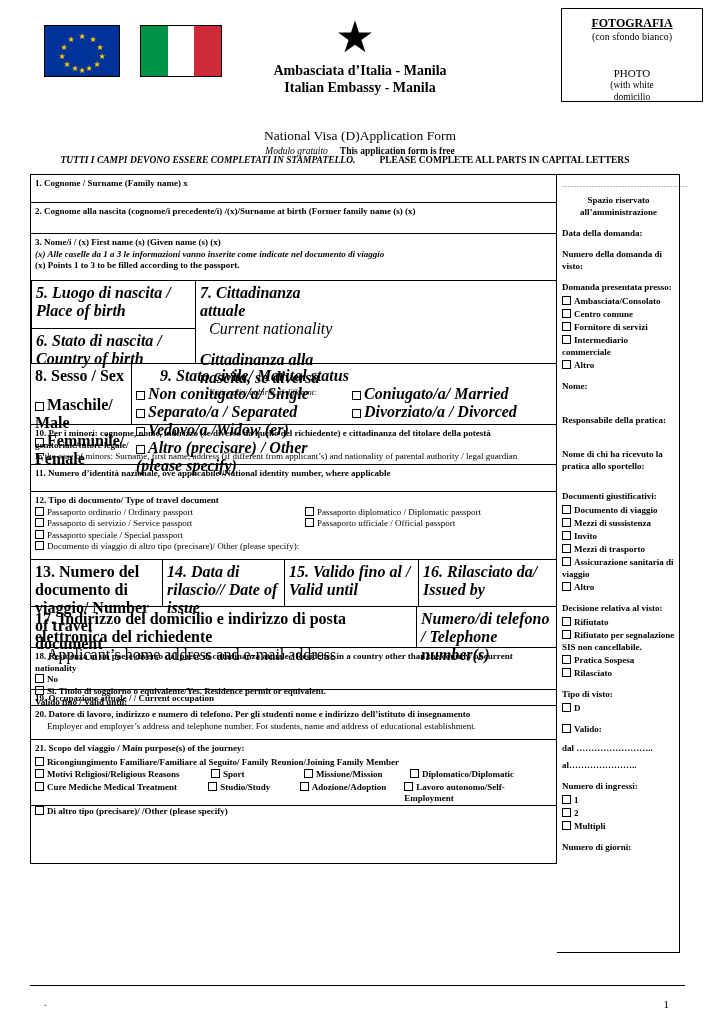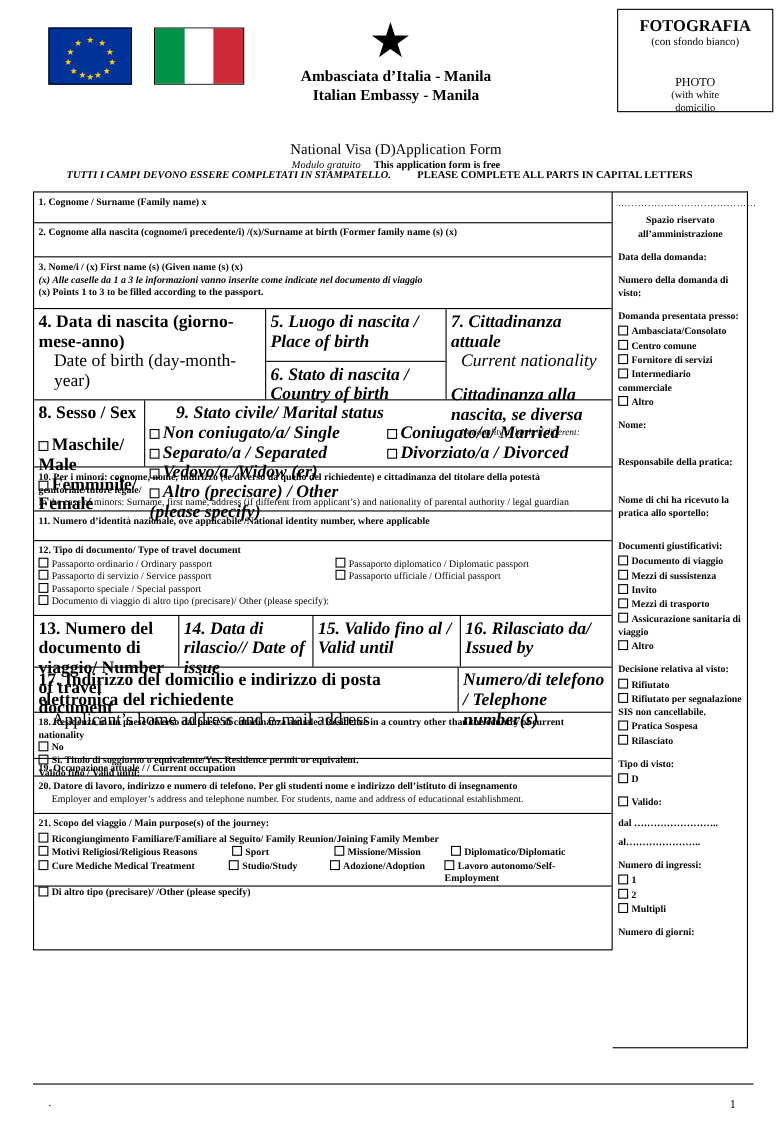--- a/index.html
+++ b/index.html
@@ -24,21 +24,21 @@
 
   .emblem{position:absolute;left:325px;top:12px;width:60px;height:52px;text-align:center;font-size:44px;line-height:52px;}
 
   .titles{position:absolute;left:230px;top:62px;width:260px;text-align:center;}
   .t1{font-weight:bold;font-size:14px;line-height:17px;}
   .t2{font-weight:normal;font-size:13.5px;margin-top:32px;}
   .t3{font-style:italic;font-size:9.5px;margin-top:2px;}
   .t3 b{font-style:normal;font-weight:bold;margin-left:12px;}
 
   .photo-box{position:absolute;right:8px;top:8px;width:140px;height:92px;border:1px solid #000;text-align:center;}
-  .photo-box .pb1{font-weight:bold;font-size:15px;margin-top:7px;}
+  .photo-box .pb1{font-weight:bold;font-size:12px;margin-top:7px;text-decoration:underline;}
   .photo-box .pb2{font-size:10px;}
   .photo-box .pb3{font-weight:normal;font-size:11px;margin-top:25px;}
   .photo-box .pb4{font-size:9.5px;line-height:12px;}
 
   .caps-line{position:absolute;left:0;top:155px;width:690px;text-align:center;font-size:9.5px;font-weight:bold;font-style:italic;}
   .caps-line span.n{font-style:normal;margin-left:24px;}
 
   
   .form-wrap{position:absolute;left:30px;top:174px;width:655px;}
   .left-col{width:527px;border:1px solid #000;box-sizing:border-box;float:left;}
@@ -138,24 +138,20 @@
         <span class="lbl">2. Cognome alla nascita (cognome/i precedente/i) /(x)/Surname at birth (Former family name (s) (x)</span>
       </div>
 
       <div class="row" style="height:47px">
         <div class="lbl">3. Nome/i / (x)    First name (s) (Given name (s) (x)</div>
         <div class="lbl it">(x) Alle caselle da 1 a 3 le informazioni vanno inserite come indicate nel documento di viaggio</div>
         <div class="lbl">(x) Points 1 to 3 to be filled according to the passport.</div>
       </div>
 
       <div class="cols bb" style="height:82px">
-        <div style="width:210px">
-          <div class="lbl">4. Data di nascita (giorno-mese-anno)</div>
-          <div style="padding-left:14px">Date of birth (day-month-year)</div>
-        </div>
         <div class="bl" style="width:164px;padding:0">
           <div class="bb" style="height:48px;padding:3px 4px;box-sizing:border-box">
             <span class="lbl">5. Luogo di nascita / Place of birth</span>
           </div>
           <div style="padding:3px 4px">
             <span class="lbl">6. Stato di nascita / Country of birth</span>
           </div>
         </div>
         <div class="bl" style="width:151px">
           <div class="lbl">7. Cittadinanza attuale</div>

